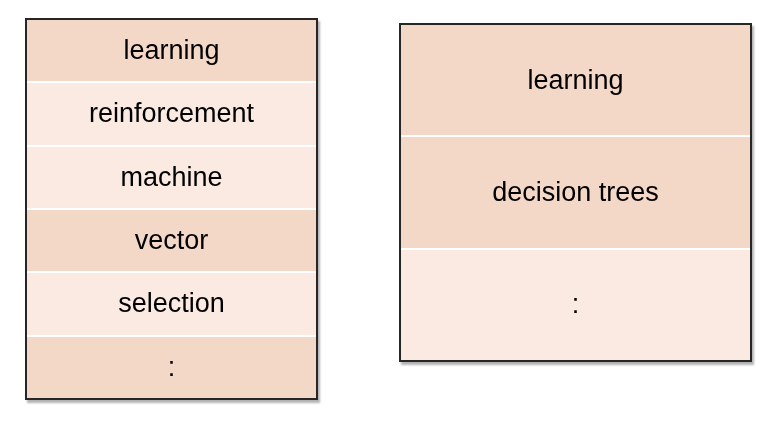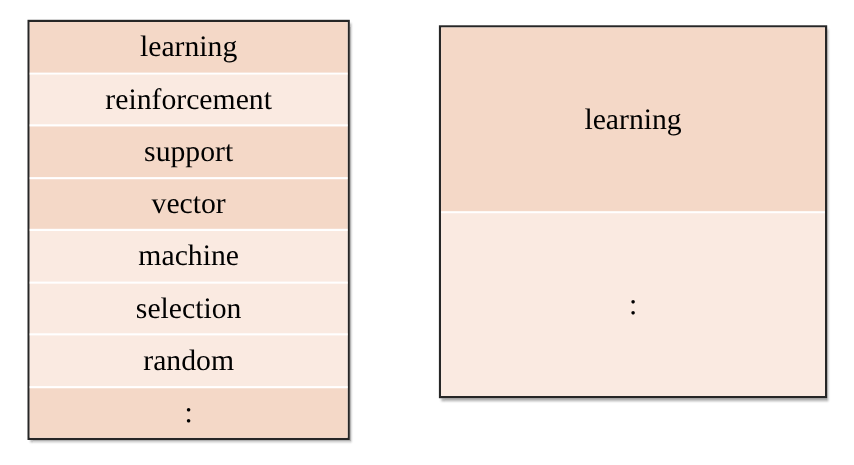--- a/index.html
+++ b/index.html
@@ -42,56 +42,52 @@
   .row {
     flex: 1 1 0;
     display: flex;
     align-items: center;
     justify-content: center;
     border-bottom: 2px solid var(--separator);
     font-size: 27px;
     line-height: 1;
     color: var(--text);
     white-space: nowrap;
-    font-family: Liberation Serif, serif;
   }
   .row:last-child { border-bottom: none; }
   .row.dark  { background: var(--row-dark); }
   .row.light { background: var(--row-light); }
 </style>
 </head>
 <body>
 
 <div class="word-table left">
     <div class="row dark">
       <span>learning</span>
     </div>
     <div class="row light">
       <span>reinforcement</span>
     </div>
-    <div class="row dark">
-      <span>support</span>
+    <div class="row light">
+      <span>machine</span>
     </div>
     <div class="row dark">
       <span>vector</span>
     </div>
     <div class="row light">
-      <span>machine</span>
-    </div>
-    <div class="row light">
       <span>selection</span>
-    </div>
-    <div class="row light">
-      <span>random</span>
     </div>
     <div class="row dark">
       <span>:</span>
     </div>
   </div>
 
 <div class="word-table right">
     <div class="row dark">
       <span>learning</span>
     </div>
+    <div class="row dark">
+      <span>decision trees</span>
+    </div>
     <div class="row light">
       <span>:</span>
     </div>
   </div>
 
 </body></html>

